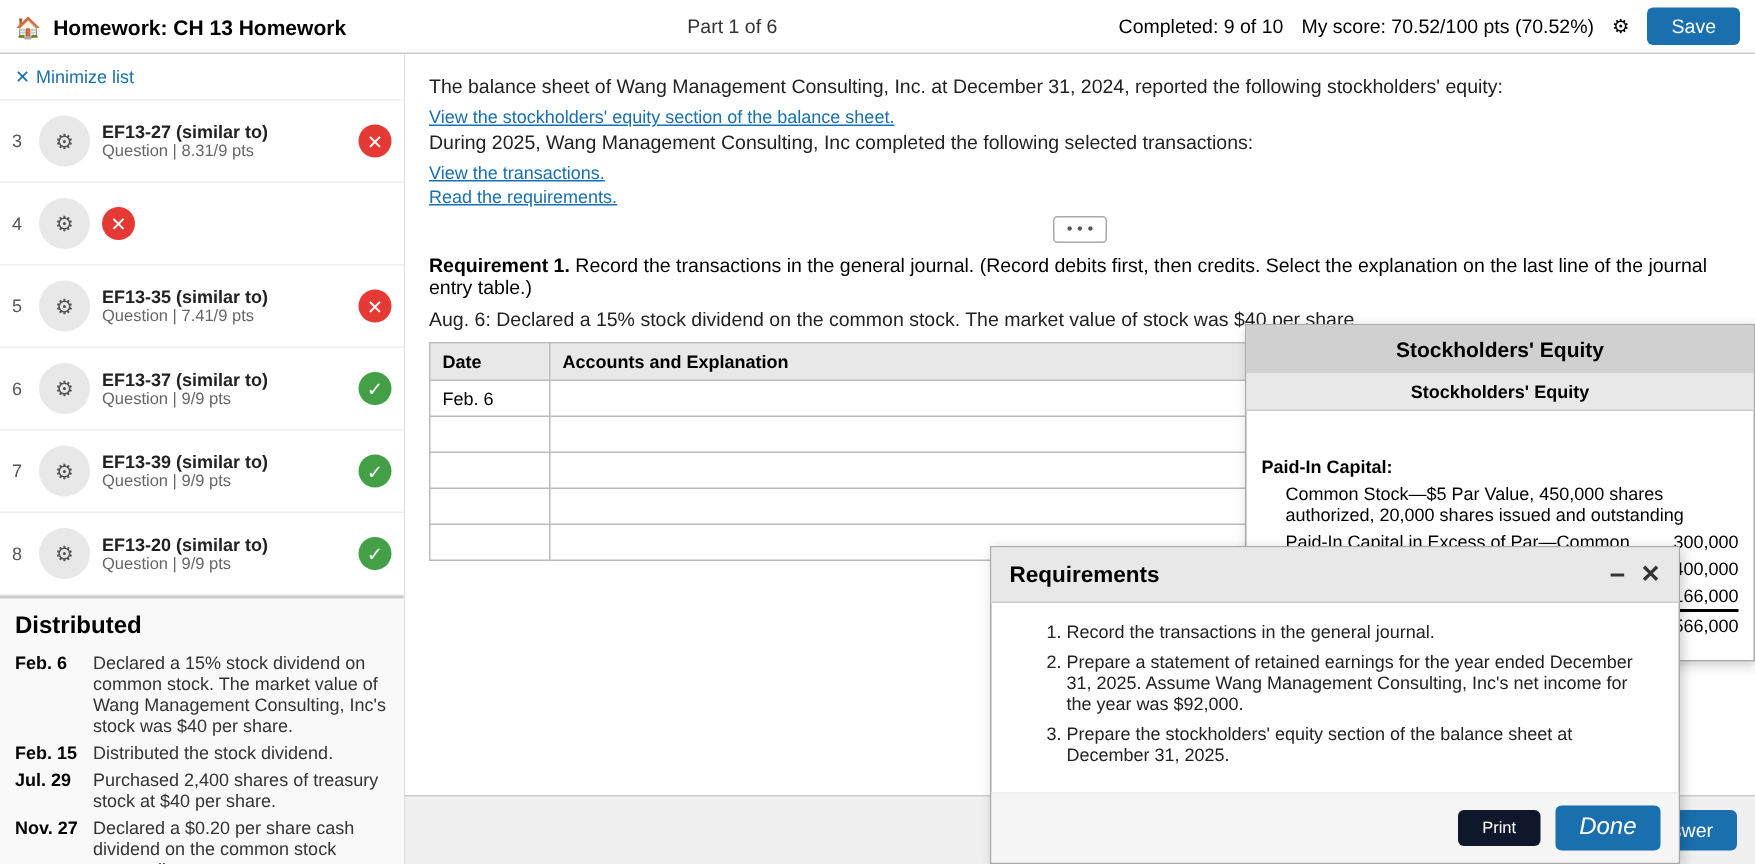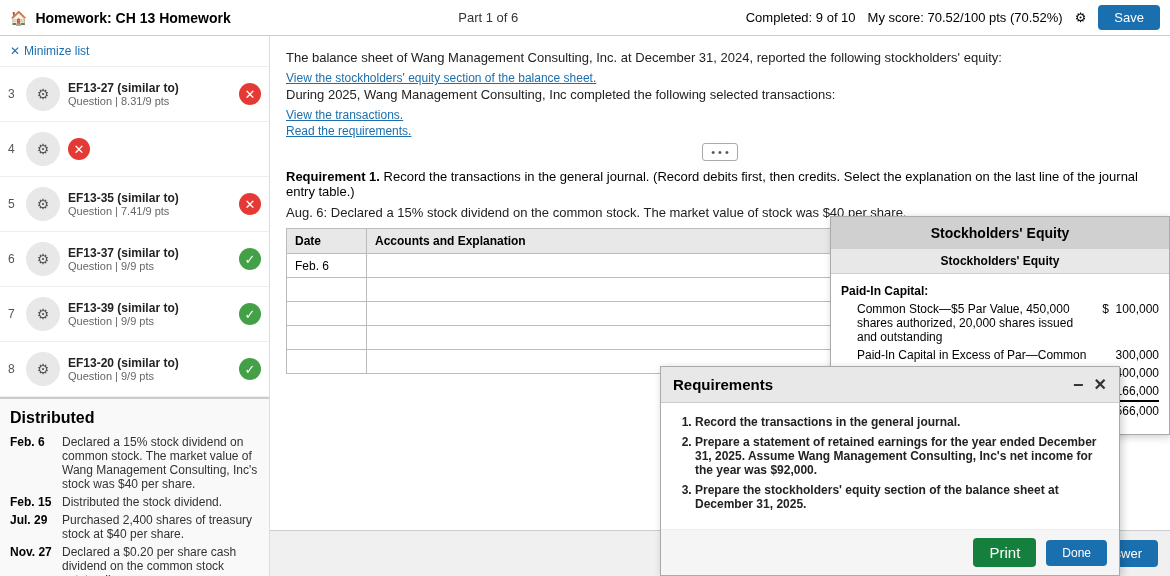--- a/index.html
+++ b/index.html
@@ -67,21 +67,21 @@
     .col-credit { width: 90px; }
 
     
     .equity-popup {
       position: absolute; right: 0; top: 180px;
       width: 340px; background: #fff; border: 1px solid #aaa;
       box-shadow: 2px 2px 8px rgba(0,0,0,0.2); z-index: 10; padding-bottom: 8px;
     }
     .equity-header { background: #d0d0d0; padding: 8px 10px; font-size: 14px; font-weight: bold; text-align: center; }
     .equity-sub-header { background: #e8e8e8; padding: 5px 10px; font-size: 12px; font-weight: bold; text-align: center; border-bottom: 1px solid #ccc; }
-    .equity-body { padding: 6px 10px; font-size: 12px; }
+    .equity-body { padding: 6px 10px; font-size: 12px; margin-top: 20px; }
     .equity-section-title { font-weight: bold; margin: 4px 0 2px 0; }
     .equity-row { display: flex; justify-content: space-between; padding: 2px 0 2px 16px; }
     .equity-row-total { display: flex; justify-content: space-between; padding: 2px 0; font-weight: normal; }
     .equity-val { text-align: right; min-width: 70px; }
     .equity-dollar { display: flex; justify-content: space-between; padding: 2px 0; border-top: 2px solid #000; }
 
     
     .req-popup {
       position: absolute; left: 390px; bottom: 0; width: 460px;
       background: #fff; border: 1px solid #aaa;
@@ -89,29 +89,29 @@
     }
     .req-popup-header {
       display: flex; align-items: center; justify-content: space-between;
       background: #e8e8e8; padding: 8px 12px; font-size: 15px; font-weight: bold;
       border-bottom: 1px solid #ccc;
     }
     .req-popup-controls { display: flex; align-items: center; gap: 10px; }
     .req-popup-close { cursor: pointer; font-size: 16px; color: #333; }
     .req-popup-min { cursor: pointer; font-size: 18px; color: #333; line-height: 1; }
     .req-popup-body { padding: 12px 16px; font-size: 12px; }
-    .req-popup-body ol { margin-left: 18px; font-weight: bold; }
+    .req-popup-body ol { margin-left: 34px; }
     .req-popup-body li { margin-bottom: 6px; color: #222; }
     .req-popup-footer {
       display: flex; align-items: center; justify-content: flex-end;
       padding: 8px 12px; border-top: 1px solid #eee; gap: 10px;
       background: #f5f5f5;
     }
-    .btn-print { background: #15803d; color: #fff; border: none; padding: 6px 16px; border-radius: 4px; cursor: pointer; font-size: 15px; }
-    .btn-done { background: #1a6faf; color: #fff; border: none; padding: 6px 16px; border-radius: 4px; cursor: pointer; font-size: 12px; }
+    .btn-print { background: #0f172a; color: #fff; border: none; padding: 6px 16px; border-radius: 4px; cursor: pointer; font-size: 11px; }
+    .btn-done { background: #1a6faf; color: #fff; border: none; padding: 6px 16px; border-radius: 4px; cursor: pointer; font-size: 16px; font-style: italic; }
 
     
     .bottom-bar {
       position: absolute; bottom: 0; right: 0; width: 900px;
       display: flex; justify-content: flex-end; align-items: center;
       padding: 8px 12px; gap: 10px; background: #f0f0f0; border-top: 1px solid #ccc;
       z-index: 5;
     }
     .btn-clear { background: #fff; color: #333; border: 1px solid #aaa; padding: 6px 16px; border-radius: 4px; cursor: pointer; font-size: 13px; }
     .btn-check { background: #1a6faf; color: #fff; border: none; padding: 6px 16px; border-radius: 4px; cursor: pointer; font-size: 13px; }
@@ -279,21 +279,20 @@
         </tbody>
     </table>
 
     <div class="equity-popup">
       <div class="equity-header">Stockholders' Equity</div>
       <div class="equity-sub-header">Stockholders' Equity</div>
       <div class="equity-body">
         <div class="equity-section-title">Paid-In Capital:</div>
         <div class="equity-row">
           <span>Common Stock—$5 Par Value, 450,000 shares authorized, 20,000 shares issued and outstanding</span>
-          <span class="equity-val">$ &nbsp;<span>100,000</span></span>
         </div>
         <div class="equity-row">
           <span>Paid-In Capital in Excess of Par—Common</span>
           <span class="equity-val">300,000</span>
         </div>
         <div class="equity-row-total">
           <span>Total Paid-In Capital</span>
           <span class="equity-val">400,000</span>
         </div>
         <div class="equity-row-total">

